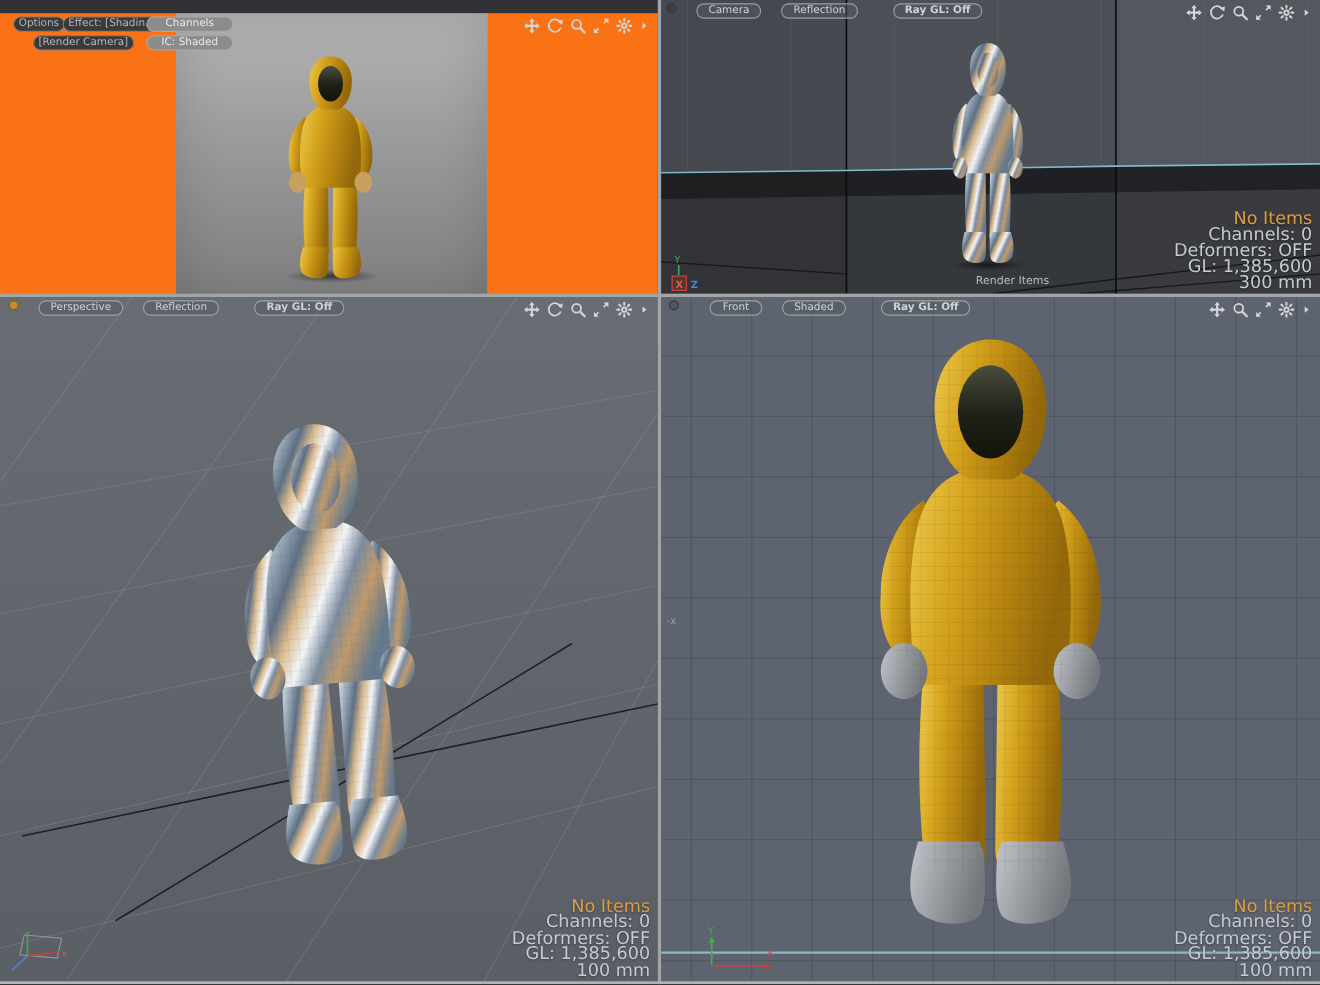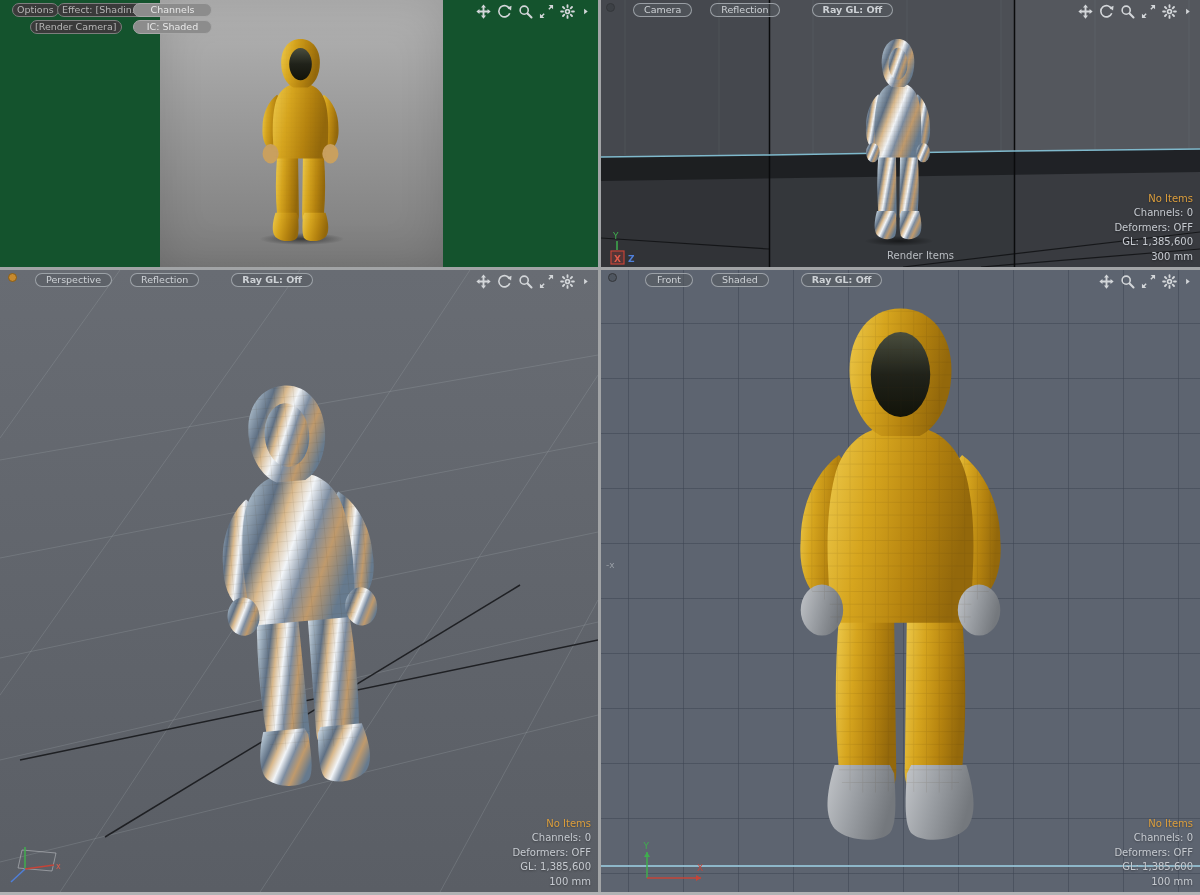--- a/index.html
+++ b/index.html
@@ -1,19 +1,19 @@
 <!DOCTYPE html>
 <html><head>
 <meta charset="utf-8">
 <style>
   *{margin:0;padding:0;box-sizing:border-box}
   html,body{width:1200px;height:895px;background:#1b1b1b;font-family:"DejaVu Sans","Liberation Sans",sans-serif;}
   #app{position:relative;width:1200px;height:895px;overflow:hidden;background:#303236;}
   .vp{position:absolute;overflow:hidden;}
-  #vp-render{left:0;top:0;width:598px;height:300px;background:#14532d;}
+  #vp-render{left:0;top:12px;width:598px;height:300px;background:#f97316;}
   #vp-camera{left:601px;top:0;width:599px;height:267px;background:#4c4f55;}
   #vp-persp{left:0;top:270px;width:598px;height:622px;background:linear-gradient(#686c73,#5a5e65);}
   #vp-front{left:601px;top:270px;width:599px;height:622px;background-color:#5d6470;
     background-image:linear-gradient(to right,rgba(62,70,82,.55) 1px,transparent 1px),
                      linear-gradient(to bottom,rgba(62,70,82,.55) 1px,transparent 1px);
     background-size:55px 55px;background-position:27px 53px;}
   .splitter{position:absolute;background:#a2a4a6;}
   #split-v{left:598px;top:0;width:3px;height:895px;}
   #split-h{left:0;top:267px;width:1200px;height:3px;}
   #border-bottom{left:0;top:892px;width:1200px;height:3px;background:#b0b2b4;}
@@ -35,21 +35,21 @@
   .gap{margin-left:14px;font-weight:bold;}
 
   .vicons{position:absolute;top:4px;right:8px;display:flex;gap:6px;align-items:center;color:#d3d6d9;z-index:5;}
   .vicon{width:15px;height:15px;display:block;cursor:pointer;}
   .vicon.narrow{width:9px;}
 
   .tbdot{width:9px;height:9px;border-radius:50%;flex:0 0 auto;}
   .tbdot.orange{background:#c78a2e;border:1px solid #8a5d16;}
   .tbdot.ring{background:rgba(40,43,47,.25);border:1.5px solid #34373b;}
 
-  .status{position:absolute;right:7px;bottom:3px;text-align:right;font-size:10px;line-height:14.5px;
+  .status{position:absolute;right:7px;bottom:3px;text-align:right;font-size:16px;line-height:14.5px;
     color:#c7cbd1;text-shadow:0 1px 2px rgba(0,0,0,.35);z-index:6;}
   .status .sel{color:#dc9e3c;}
 
   .camlabel{position:absolute;left:40px;right:0;bottom:6px;text-align:center;font-size:10px;color:#b9bdc2;z-index:6;}
   .axis-edge{position:absolute;left:5px;top:290px;font-size:9px;color:rgba(200,205,210,.55);z-index:4;}
   .gizmo{position:absolute;z-index:6;}
   .groundline{position:absolute;left:0;top:595px;width:599px;height:2px;background:rgba(150,198,216,.85);z-index:2;}
   svg text{font-family:"DejaVu Sans","Liberation Sans",sans-serif;}
 </style>
 </head>

